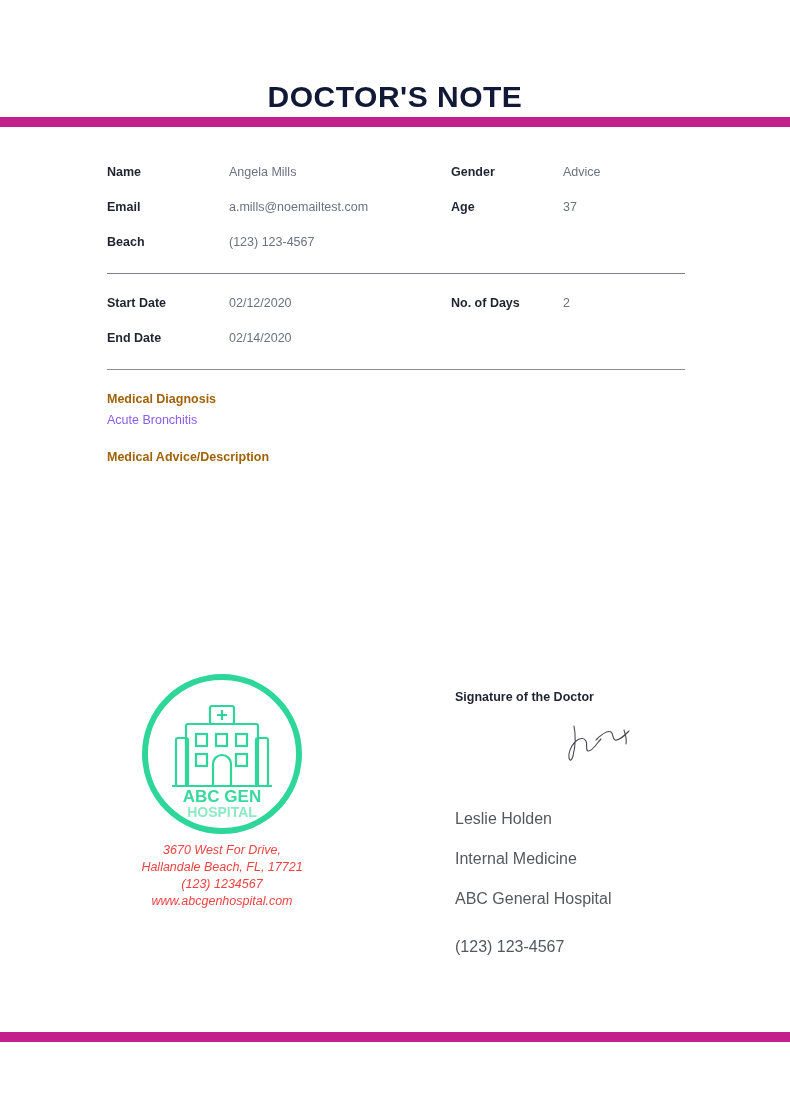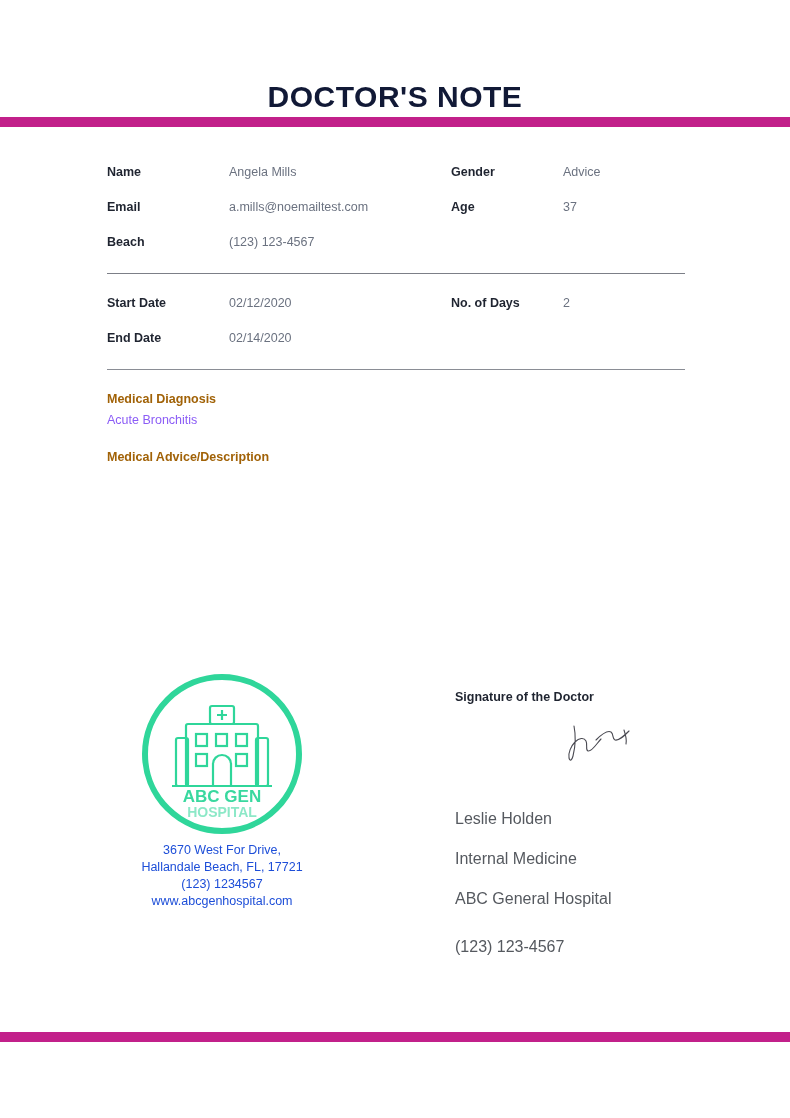--- a/index.html
+++ b/index.html
@@ -137,21 +137,22 @@
     box-sizing: border-box;
   }
   .logo-svg {
     position: absolute;
     left: 0; top: 0;
   }
   .clinic-address {
     margin-top: 8px;
     font-size: 12.5px;
     line-height: 17px;
-    color: #1d4ed8;
+    color: #ef4444;
+    font-style: italic;
   }
 
   
   .sign-block {
     position: absolute;
     left: 455px;
     top: 20px;
     width: 290px;
     text-align: left;
   }

